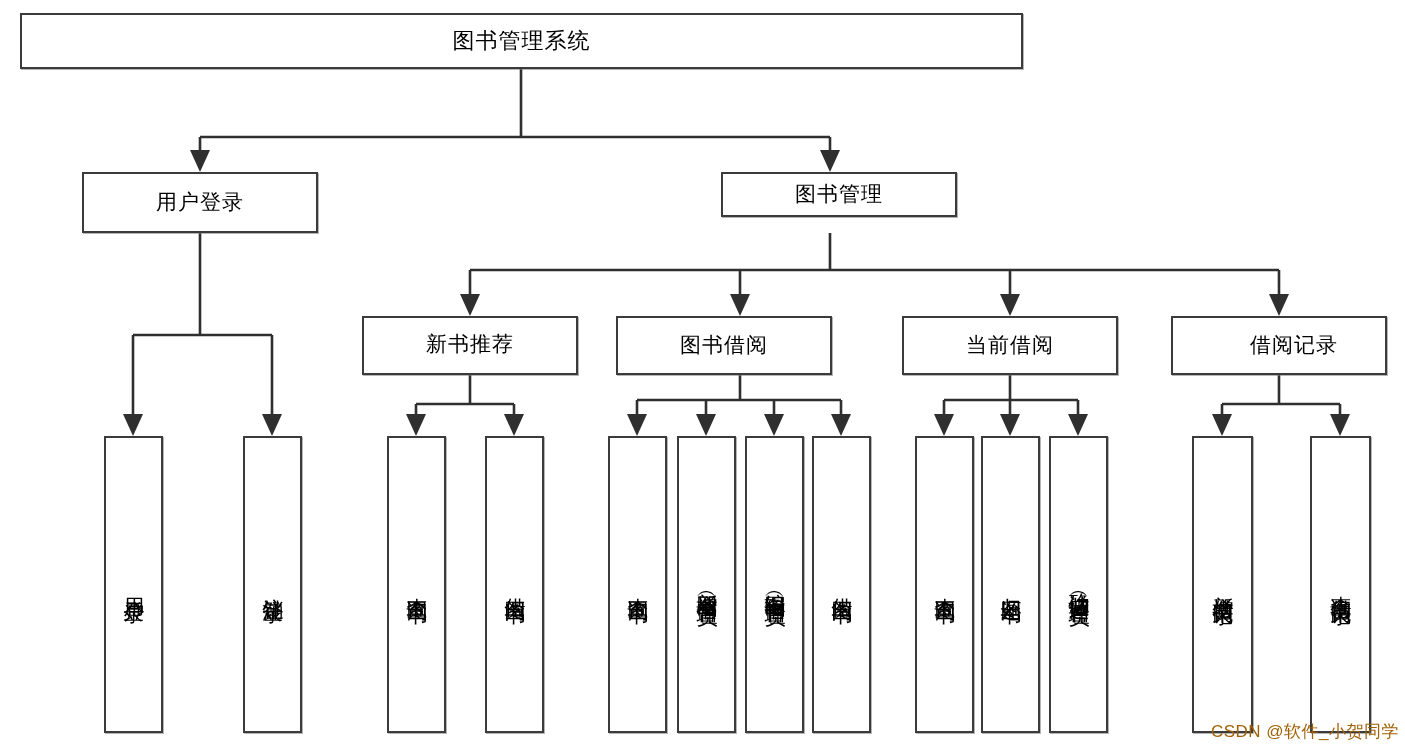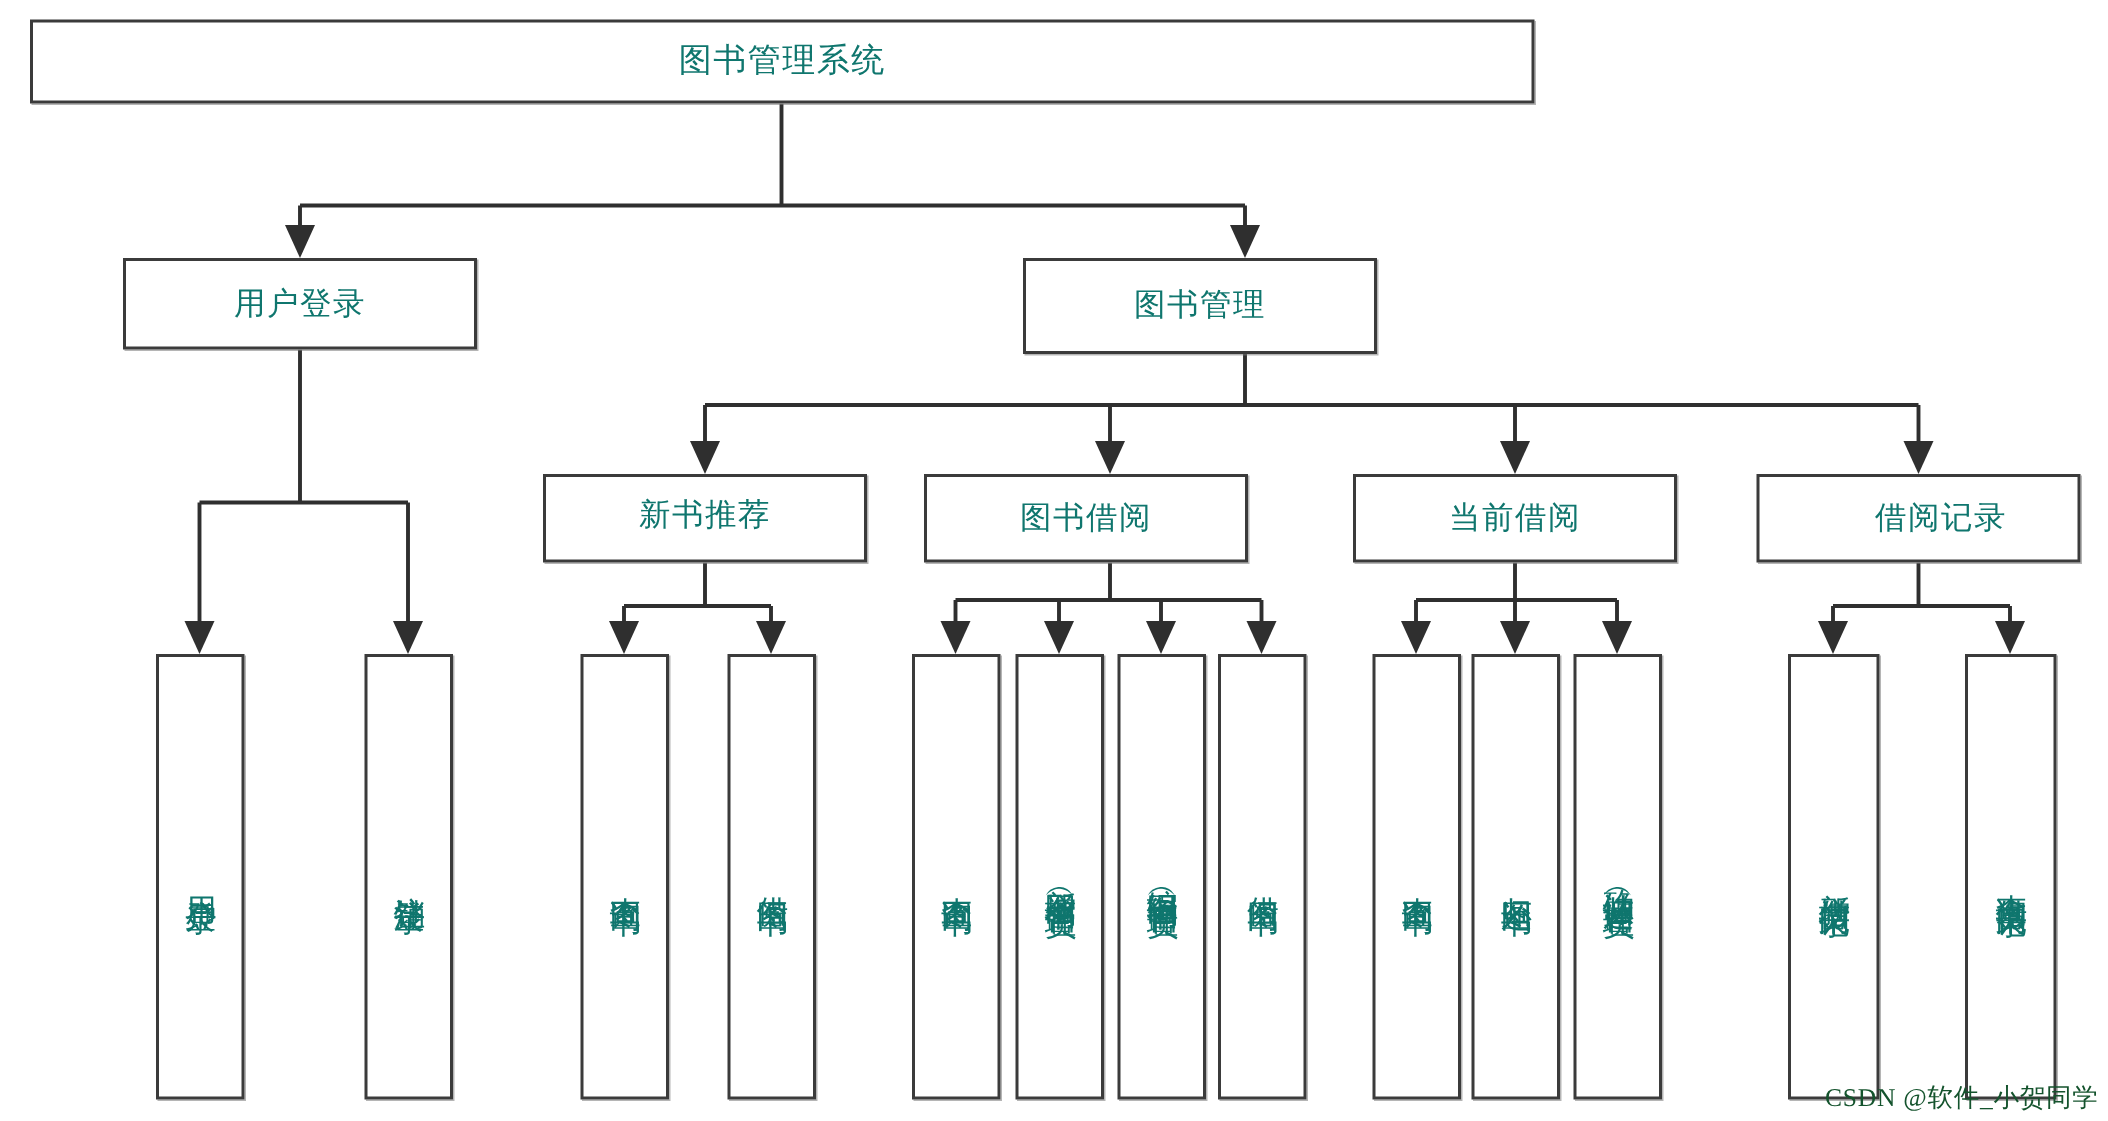--- a/index.html
+++ b/index.html
@@ -28,21 +28,21 @@
   }
   .node {
     position: absolute;
     box-sizing: border-box;
     background: #ffffff;
     border: 2px solid #3b3b3b;
     box-shadow: 1px 1px 0 rgba(120,120,120,0.55);
     display: flex;
     align-items: center;
     justify-content: center;
-    color: #0f766e;
+    color: #000000;
     z-index: 2;
   }
   .node.h {
     font-size: 21px;
     letter-spacing: 1px;
     line-height: 1.2;
     white-space: nowrap;
   }
   .node.v {
     writing-mode: vertical-rl;
@@ -61,25 +61,25 @@
     white-space: nowrap;
   }
   .node.root {
     font-size: 22px;
   }
   #watermark {
     position: absolute;
     right: 6px;
     bottom: 4px;
     font-size: 17px;
-    color: #14532d;
+    color: #a16207;
     letter-spacing: 0.5px;
     z-index: 5;
     white-space: nowrap;
-    font-family: Liberation Serif, serif;
+    font-family: Liberation Sans, sans-serif;
   }
 </style>
 </head>
 <body>
 
 <div id="canvas">
 
   <svg id="edges" viewBox="0 0 1405 747" xmlns="http://www.w3.org/2000/svg">
     <defs>
       <marker id="arrow" markerWidth="10" markerHeight="11" refX="1" refY="5.5" orient="auto" markerUnits="userSpaceOnUse">
@@ -158,21 +158,21 @@
     </g>
   </svg>
 
   <div class="node h root" style="left:20px; top:13px; width:1003px; height:56px;">
     <span>图书管理系统</span>
   </div>
 
   <div class="node h" style="left:82px; top:172px; width:236px; height:61px;">
     <span>用户登录</span>
   </div>
-  <div class="node h" style="left:682px; top:172px; width:236px; height:64px;text-align:right;">
+  <div class="node h" style="left:721px; top:172px; width:236px; height:45px;text-align:right;">
     <span>图书管理</span>
   </div>
 
   <div class="node h" style="left:362px; top:316px; width:216px; height:59px;font-family:Liberation Mono, monospace;">
     <span>新书推荐</span>
   </div>
   <div class="node h" style="left:616px; top:316px; width:216px; height:59px;">
     <span>图书借阅</span>
   </div>
   <div class="node h" style="left:902px; top:316px; width:216px; height:59px;">

